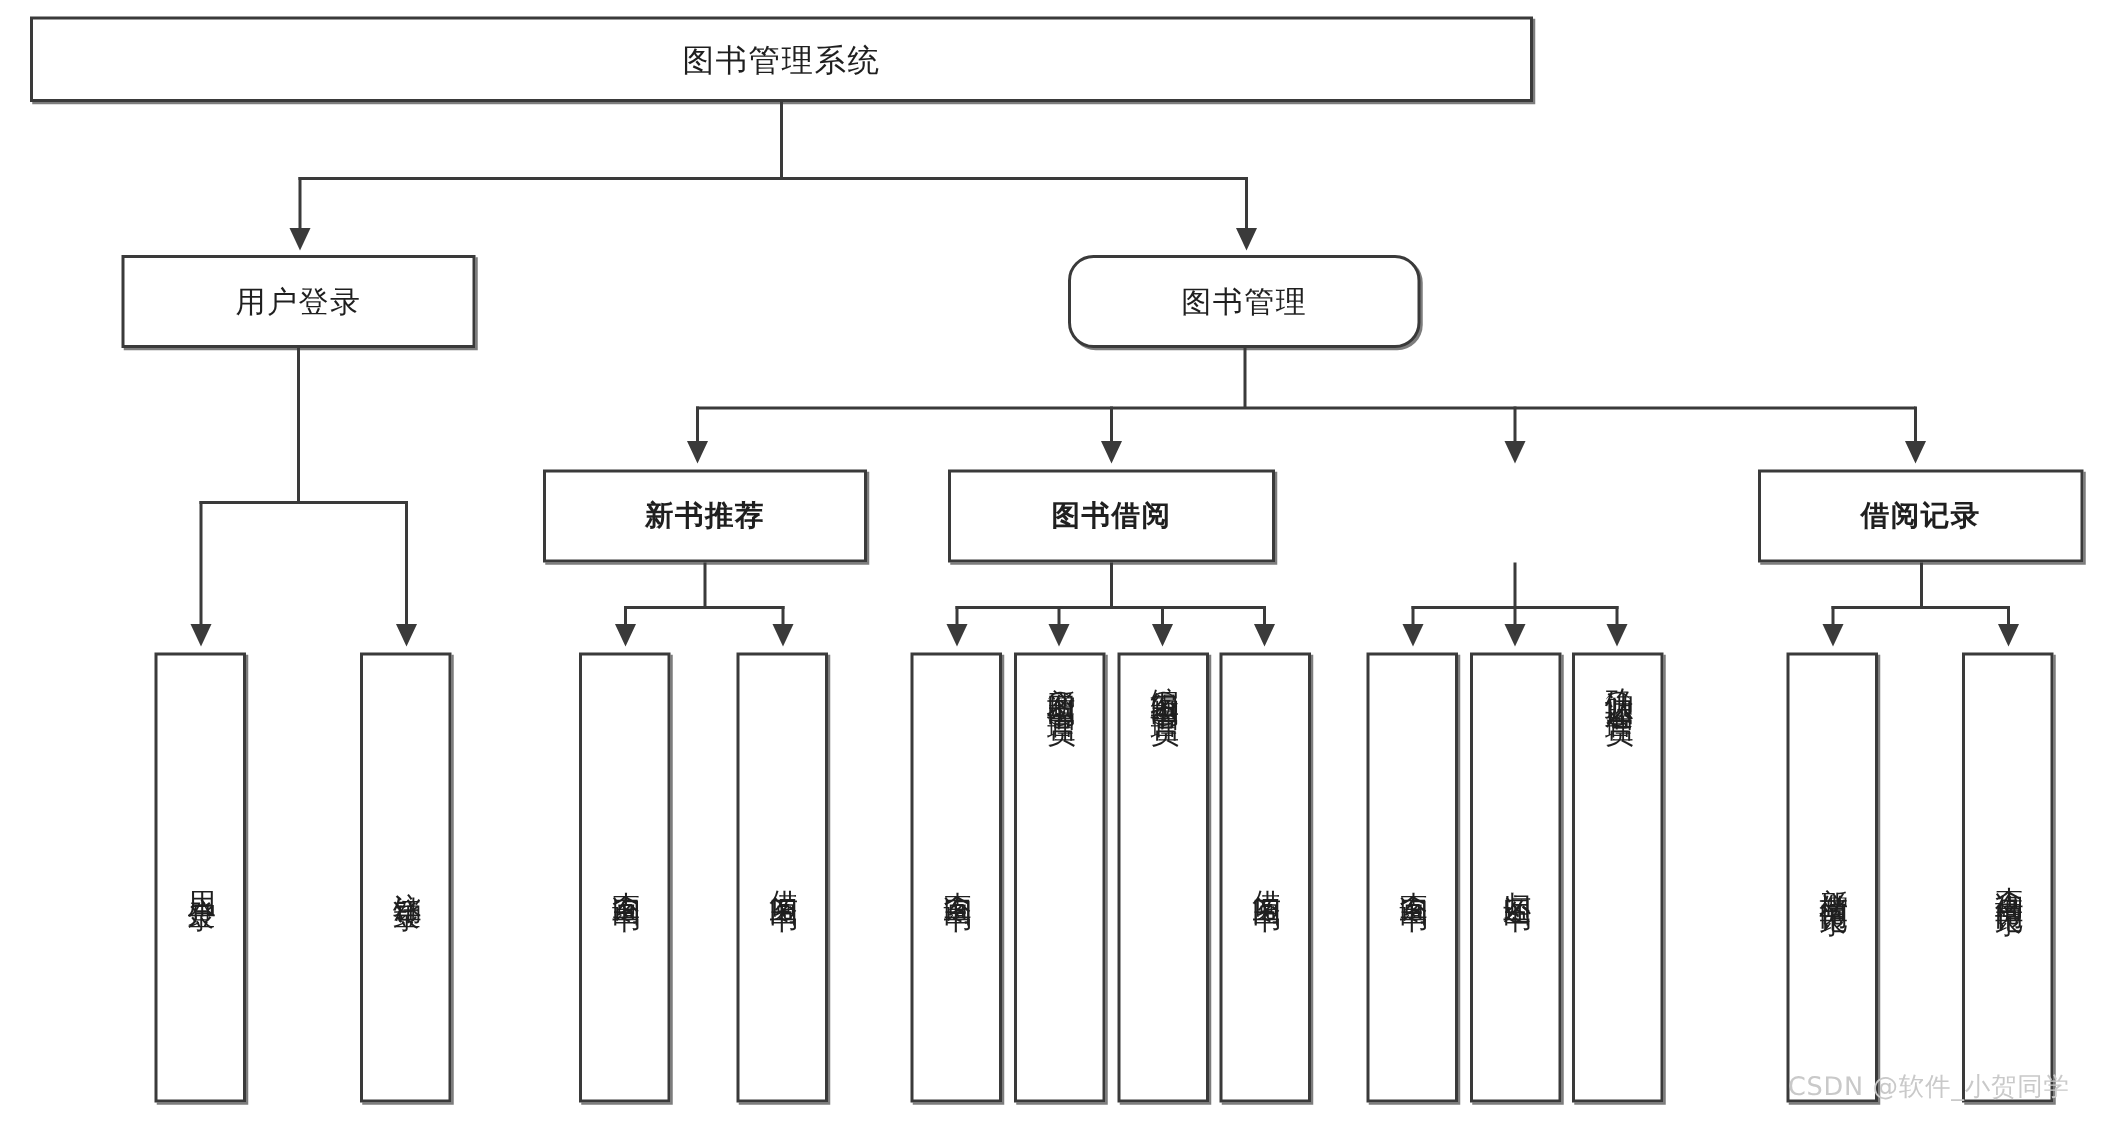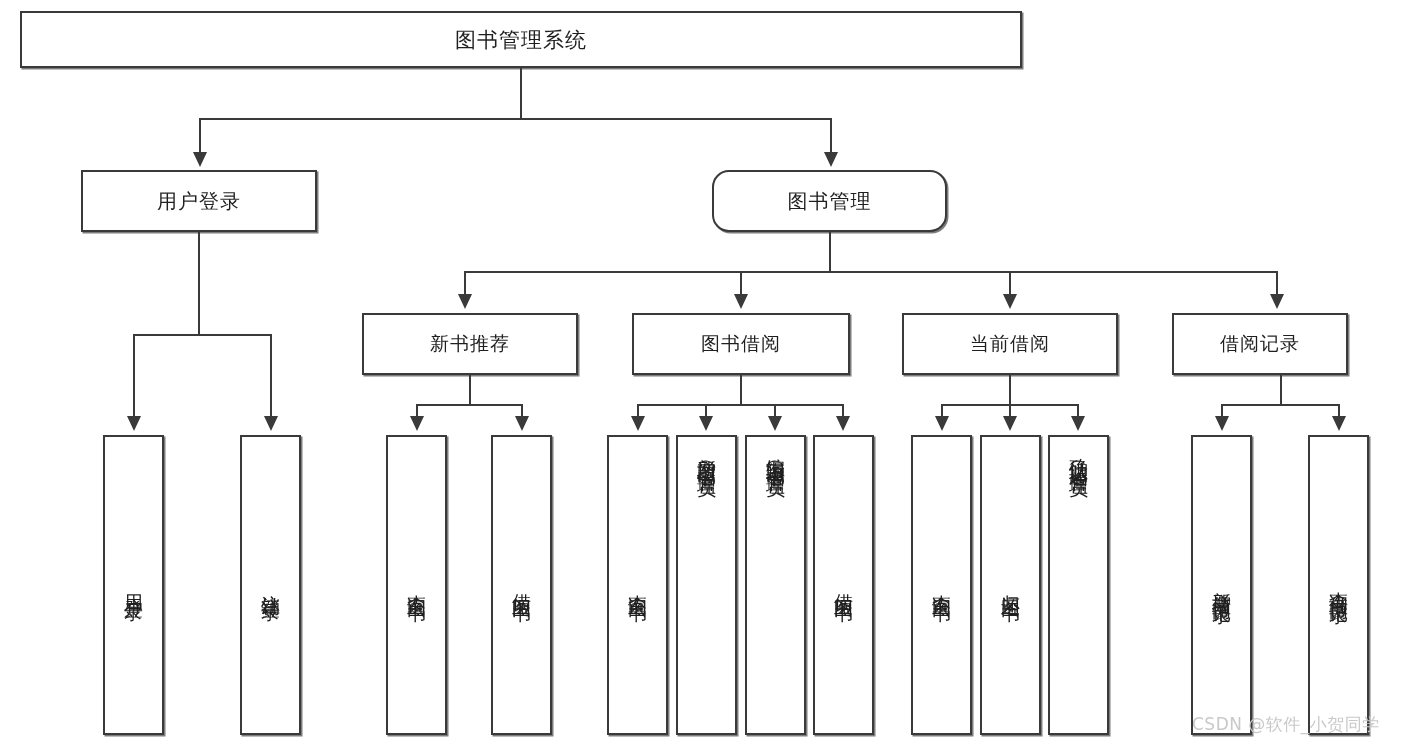--- a/index.html
+++ b/index.html
@@ -30,20 +30,21 @@
   }
   .node.root{
     font-size:21px;
     text-align:right;
   }
   .node.lvl2{
     font-size:20px;
   }
   .node.lvl3{
     font-size:19px;
+    font-weight:bold;
   }
   
   .node.leaf{
     font-size:19px;
     align-items:flex-start;
     justify-content:center;
     padding-top:6px;
   }
   .node.leaf .vtext{
     writing-mode:vertical-rl;
@@ -127,24 +128,21 @@
   <div class="arrow" style="left:1003px;top:294px;"></div>
   <div class="ln v" style="left:1276px;top:271px;height:25px;"></div>
   <div class="arrow" style="left:1270px;top:294px;"></div>
 
   <div class="node lvl3" style="left:362px;top:313px;width:216px;height:62px;">
     <span>新书推荐</span>
   </div>
   <div class="node lvl3" style="left:632px;top:313px;width:218px;height:62px;">
     <span>图书借阅</span>
   </div>
-  <div class="node lvl3" style="left:902px;top:313px;width:216px;height:62px;">
-    <span>当前借阅</span>
-  </div>
-  <div class="node lvl3" style="left:1172px;top:313px;width:176px;height:62px;text-align:center;">
+  <div class="node lvl3" style="left:1172px;top:313px;width:217px;height:62px;text-align:center;">
     <span>借阅记录</span>
   </div>
 
   <div class="ln v" style="left:469px;top:375px;height:30px;"></div>
   <div class="ln h" style="left:416px;top:404px;width:107px;"></div>
   <div class="ln v" style="left:416px;top:404px;height:14px;"></div>
   <div class="arrow" style="left:410px;top:416px;"></div>
   <div class="ln v" style="left:521px;top:404px;height:14px;"></div>
   <div class="arrow" style="left:515px;top:416px;"></div>
 

